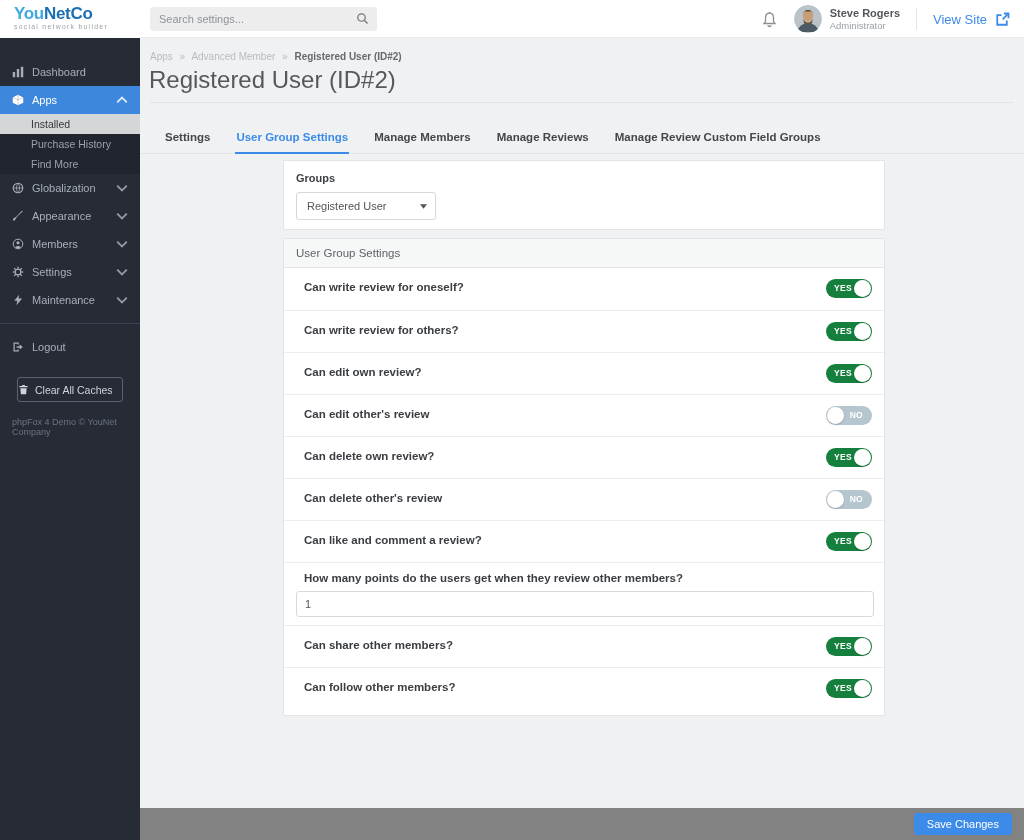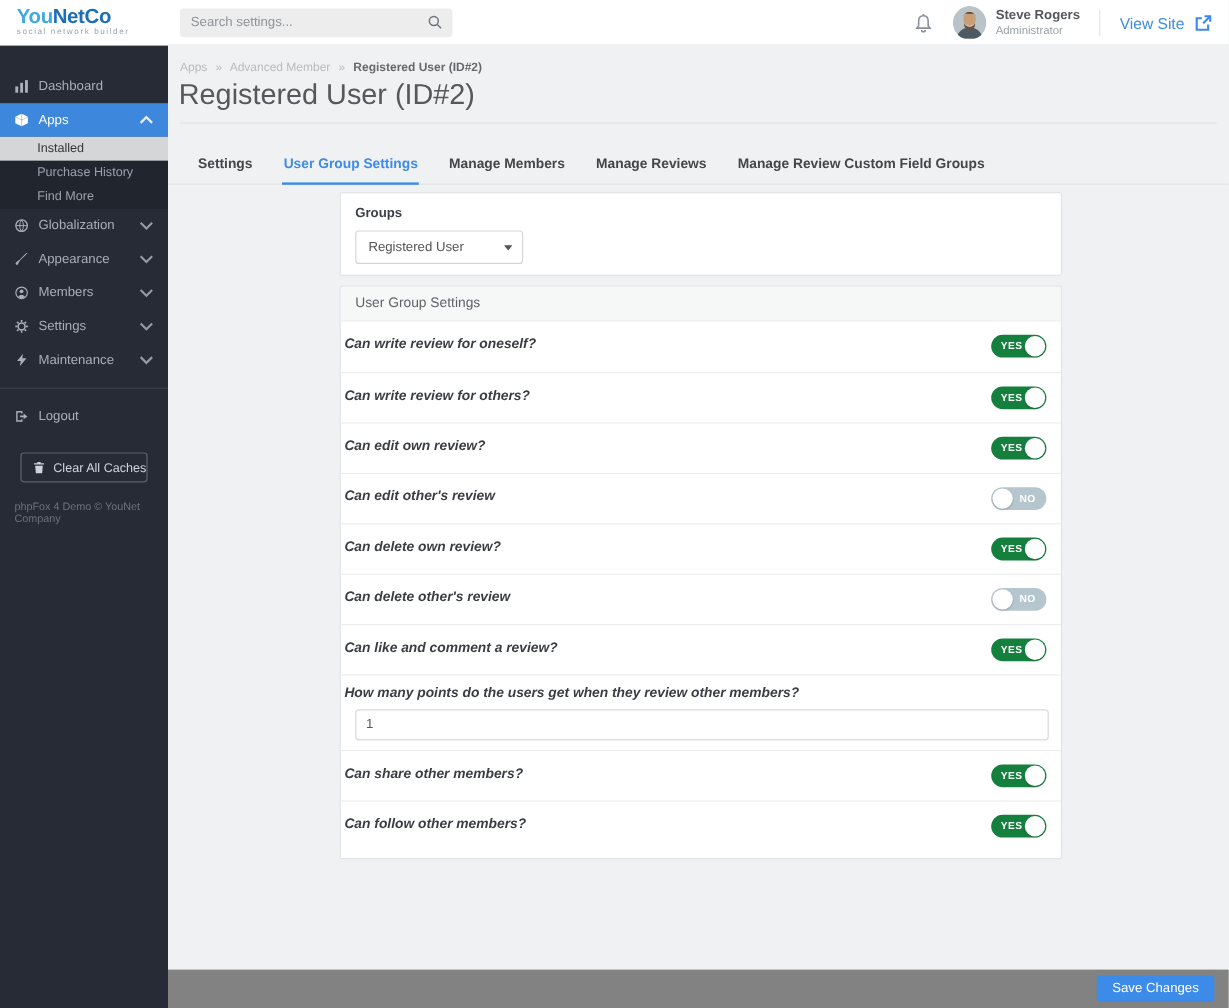--- a/index.html
+++ b/index.html
@@ -17,21 +17,21 @@
   .nav-item { display:flex; align-items:center; height:28px; padding:0 12px; gap:8px;
               font-size:11px; color:#a9afba; cursor:pointer; }
   .nav-item .icn { width:12px; height:12px; flex:0 0 12px; }
   .nav-item .icn svg { display:block; width:12px; height:12px; }
   .nav-item.active-parent { background:#3d87dd; color:#fff; }
   .nav-item.sub { height:20px; padding-left:31px; font-size:10.5px; color:#9aa1ac; background:#21252d; }
   .nav-item.sub.active { background:#d5d6d8; color:#34373c; }
   .chev { margin-left:auto; width:9px; height:6px; opacity:.85; }
   .chev svg { display:block; width:9px; height:6px; }
   .nav-divider { border-top:1px solid #3a4150; margin:9px 0; }
-  .cache-btn { display:flex; align-items:center; justify-content:flex-end; gap:6px; margin:16px 17px 0;
+  .cache-btn { display:flex; align-items:center; justify-content:flex-start; gap:6px; margin:16px 17px 0;
                height:25px; border:1px solid #5a6170; border-radius:3px; color:#cfd4db; font-size:10.5px; cursor:pointer; }
   .cache-btn .icn svg { display:block; width:11px; height:11px; }
   .sb-footer { margin:15px 12px; font-size:9px; color:#6b7280; }
 
   
   .topbar { position:absolute; left:140px; top:0; right:0; height:38px; background:#fff; border-bottom:1px solid #e8eaeb; z-index:4; }
   .search-box { position:absolute; left:10px; top:7px; width:227px; height:24px; background:#ededed; border-radius:3px; }
   .search-box input { position:absolute; left:9px; top:0; width:168px; height:24px; border:0; background:transparent;
                       font-family:inherit; font-size:11px; color:#555; outline:none; }
   .search-box input::placeholder { color:#8e9398; }
@@ -70,21 +70,21 @@
   .select { position:relative; width:140px; height:28px; border:1px solid #d6d6d6; border-radius:3px; background:#fff; cursor:pointer; }
   .select .sel-text { position:absolute; left:10px; top:0; line-height:26px; font-size:11px; color:#555; }
   .select .icn { position:absolute; right:8px; top:11px; color:#555; }
   .select .icn svg { display:block; width:7px; height:5px; }
 
   .panel-header { height:29px; line-height:28px; padding-left:12px; background:#f6f7f7; border-bottom:1px solid #e5e5e5;
                   font-size:11.5px; color:#5f6368; border-radius:2px 2px 0 0; }
   .panel-body { padding-bottom:6px; }
   .srow { position:relative; height:42px; }
   .srow + .srow { border-top:1px solid #ededee; }
-  .srow-label { padding:13px 60px 0 3px; font-size:11.5px; font-weight:bold; color:#3a3d42;font-style:italic; }
+  .srow-label { padding:13px 60px 0 20px; font-size:11.5px; font-weight:bold; color:#3a3d42; }
   .srow.input-row { height:63px; }
   .srow.input-row .srow-label { padding-top:9px; }
   .points-input { display:block; margin:7px 12px 0; width:578px; height:26px; border:1px solid #d9d9d9; border-radius:3px;
                   font-family:inherit; font-size:11px; color:#555; padding-left:8px; outline:none; }
 
   .toggle { position:absolute; right:12px; top:11px; width:46px; height:19px; border-radius:10px; cursor:pointer; }
   .toggle.on  { background:#15803d; }
   .toggle.off { background:#b6c6ce; }
   .tg-knob { position:absolute; top:1px; width:17px; height:17px; border-radius:50%; background:#fff; box-shadow:0 1px 2px rgba(0,0,0,.18); }
   .toggle.on  .tg-knob { right:1px; }

